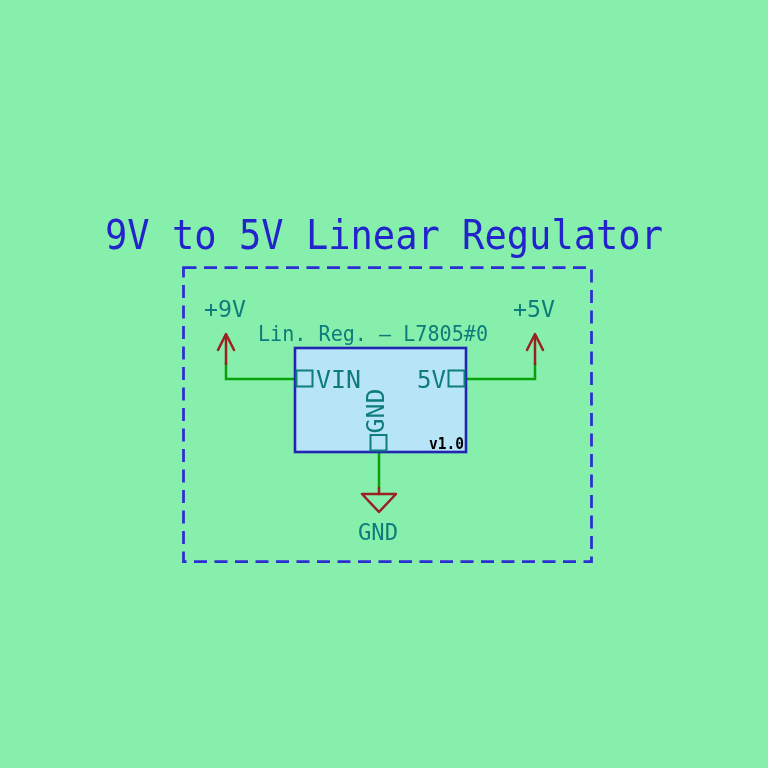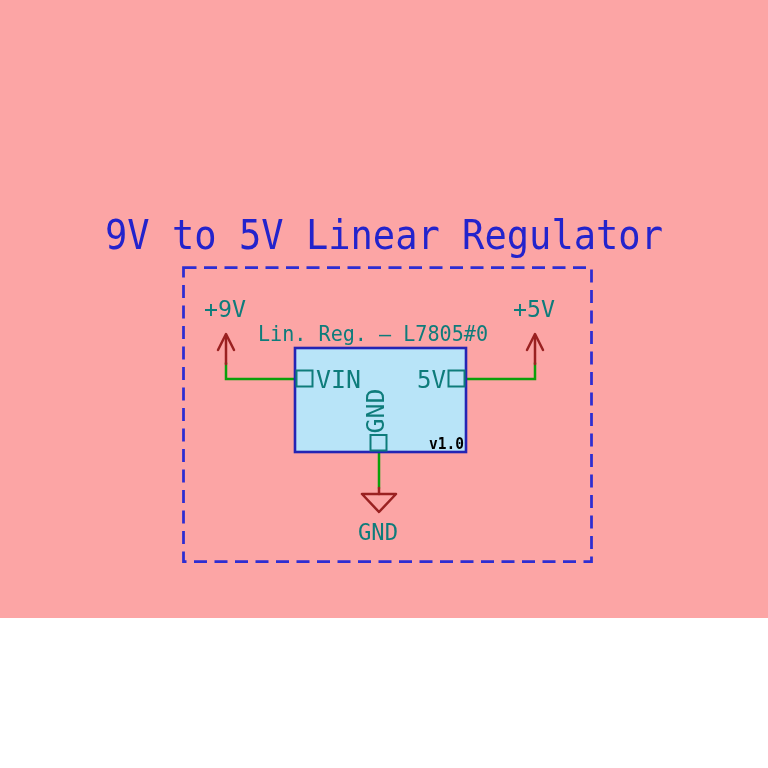--- a/index.html
+++ b/index.html
@@ -6,23 +6,23 @@
   html, body {
     margin: 0;
     padding: 0;
     background: #ffffff;
     width: 768px;
     height: 768px;
     overflow: hidden;
   }
   .canvas-wrap {
     width: 768px;
-    height: 618px;
+    height: 768px;
     position: relative;
-    background: #fca5a5;
+    background: #86efac;
   }
   svg {
     display: block;
   }
   svg text {
     font-family: "DejaVu Sans Mono", "Liberation Mono", monospace;
   }
   .title-text {
     fill: var(--title_blue);
     font-size: 40px;

